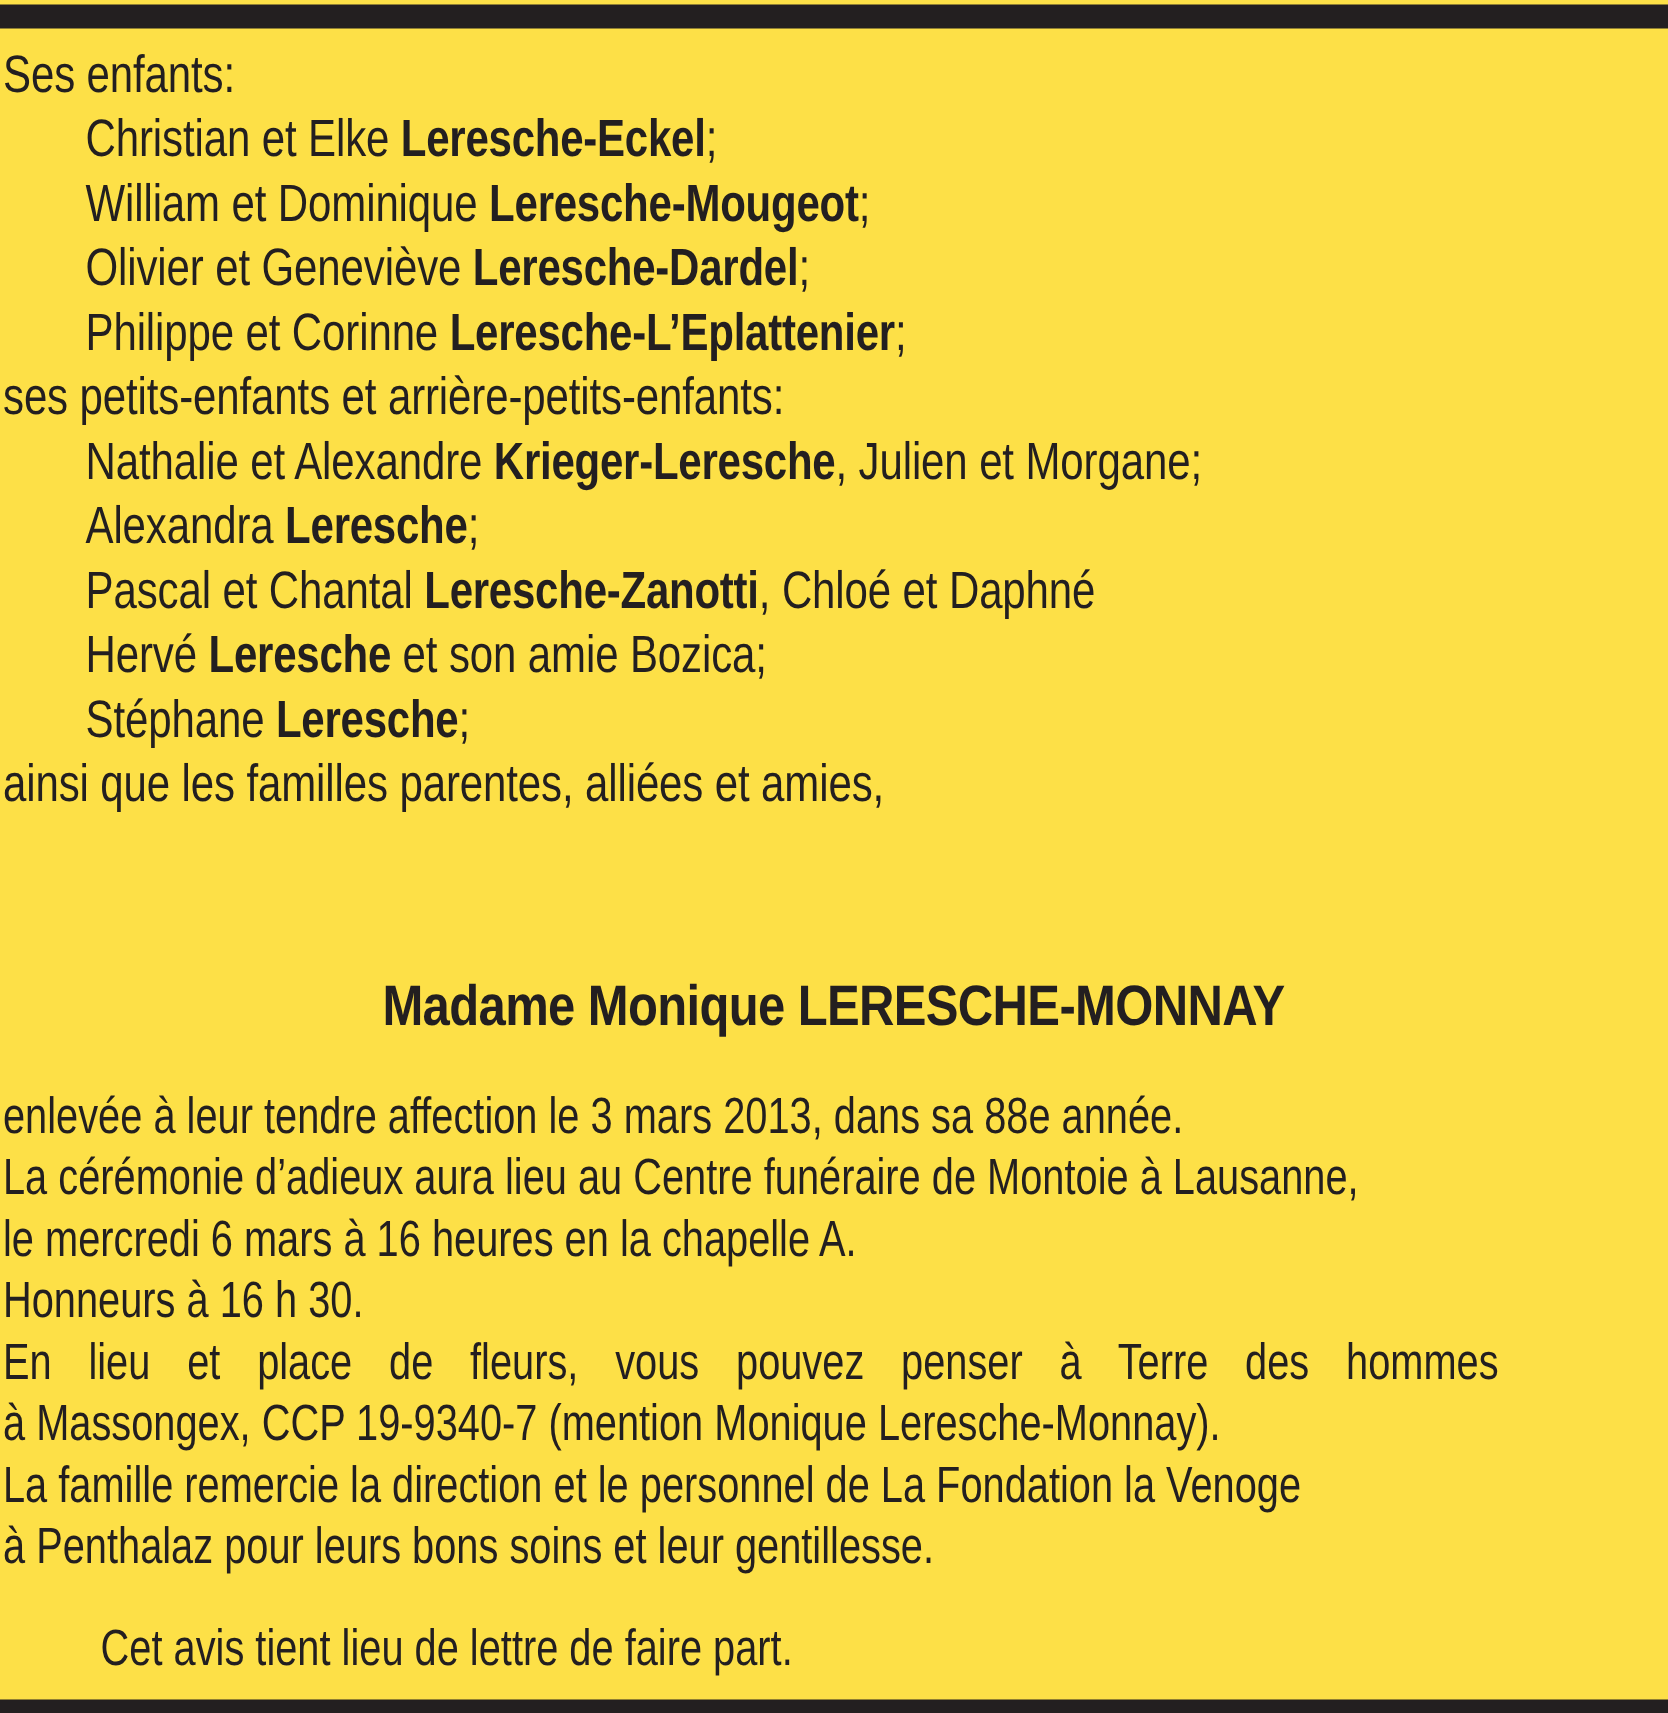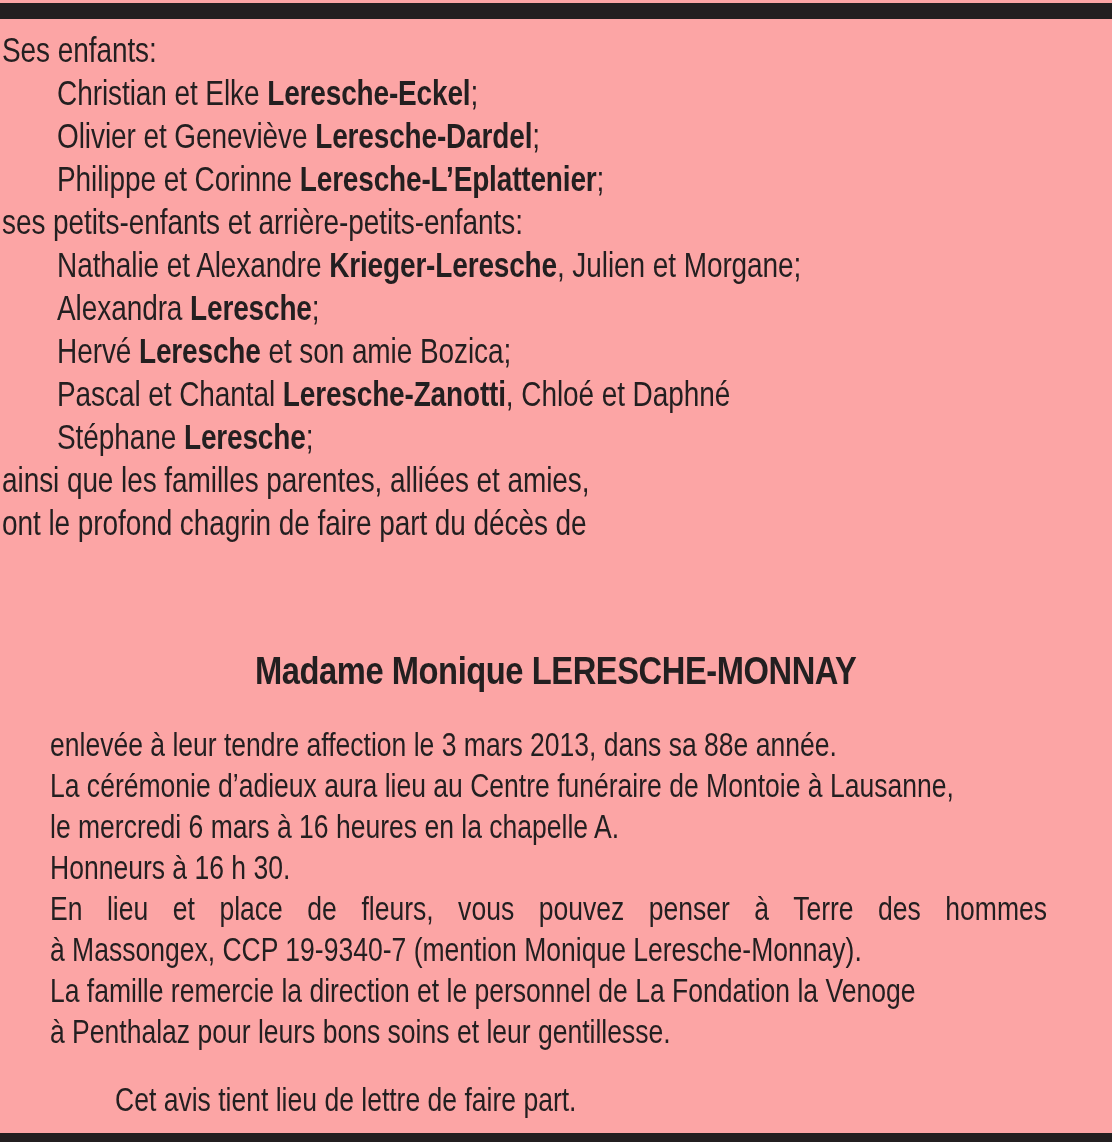--- a/index.html
+++ b/index.html
@@ -11,21 +11,21 @@
     width: 1112px;
     height: 1142px;
     overflow: hidden;
     font-family: "Liberation Sans", "DejaVu Sans", sans-serif;
     color: #231f20;
     position: relative;
   }
   .page {
     position: absolute;
     inset: 0;
-    background: #fca5a5;
+    background: #fde047;
   }
   .rule {
     position: absolute;
     left: 0;
     width: 1112px;
     background: #231f20;
   }
   .rule-top {
     top: 3px;
     height: 16px;
@@ -91,21 +91,20 @@
     left: 2px;
     top: 724px;
     width: 1108px;
   }
   .tline {
     height: 41px;
     line-height: 41px;
     font-size: 34px;
     white-space: nowrap;
     font-family: "Liberation Sans", "DejaVu Sans", sans-serif;
-    margin-left: 48px;
   }
   .tline > .sq {
     display: inline-block;
     transform: scaleX(0.78);
     transform-origin: left center;
     white-space: pre;
   }
   .tline.justify > .sq {
     word-spacing: 22px;
   }
@@ -123,30 +122,30 @@
 </head>
 <body>
 
 <div class="page">
 
   <div class="rule rule-top"></div>
 
   <div class="body-block" id="intro-block">
       <div class="line"><span class="sq"><span>Ses enfants:</span></span></div>
       <div class="line indent"><span class="sq"><span>Christian et Elke </span><b>Leresche-Eckel</b><span>;</span></span></div>
+      <div class="line indent"><span class="sq"><span>William et Dominique </span><b>Leresche-Mougeot</b><span>;</span></span></div>
       <div class="line indent"><span class="sq"><span>Olivier et Geneviève </span><b>Leresche-Dardel</b><span>;</span></span></div>
       <div class="line indent"><span class="sq"><span>Philippe et Corinne </span><b>Leresche-L’Eplattenier</b><span>;</span></span></div>
       <div class="line"><span class="sq"><span>ses petits-enfants et arrière-petits-enfants:</span></span></div>
       <div class="line indent"><span class="sq"><span>Nathalie et Alexandre </span><b>Krieger-Leresche</b><span>, Julien et Morgane;</span></span></div>
       <div class="line indent"><span class="sq"><span>Alexandra </span><b>Leresche</b><span>;</span></span></div>
+      <div class="line indent"><span class="sq"><span>Pascal et Chantal </span><b>Leresche-Zanotti</b><span>, Chloé et Daphné</span></span></div>
       <div class="line indent"><span class="sq"><span>Hervé </span><b>Leresche</b><span> et son amie Bozica;</span></span></div>
-      <div class="line indent"><span class="sq"><span>Pascal et Chantal </span><b>Leresche-Zanotti</b><span>, Chloé et Daphné</span></span></div>
       <div class="line indent"><span class="sq"><span>Stéphane </span><b>Leresche</b><span>;</span></span></div>
       <div class="line"><span class="sq"><span>ainsi que les familles parentes, alliées et amies,</span></span></div>
-      <div class="line"><span class="sq"><span>ont le profond chagrin de faire part du décès de</span></span></div>
     </div>
 
   <div class="headline">
     <span>Madame Monique LERESCHE-MONNAY</span>
   </div>
 
   <div class="tail-block" id="tail-block">
       <div class="tline"><span class="sq">enlevée à leur tendre affection le 3 mars 2013, dans sa 88e année.</span></div>
       <div class="tline"><span class="sq">La cérémonie d’adieux aura lieu au Centre funéraire de Montoie à Lausanne,</span></div>
       <div class="tline"><span class="sq">le mercredi 6 mars à 16 heures en la chapelle A.</span></div>

